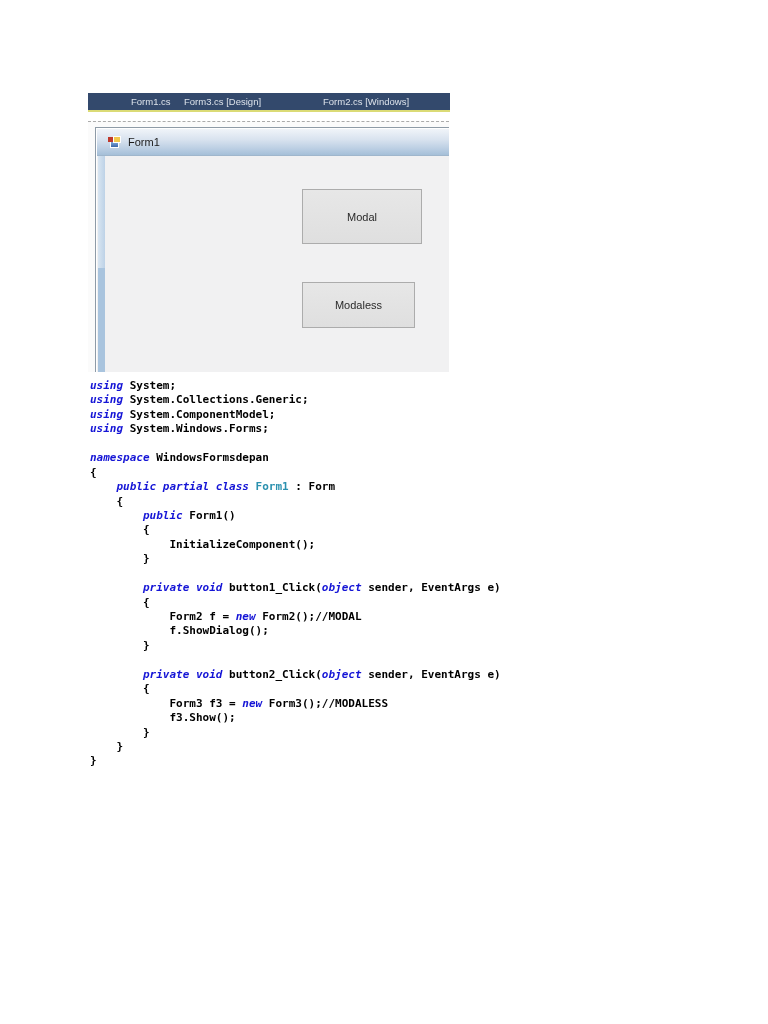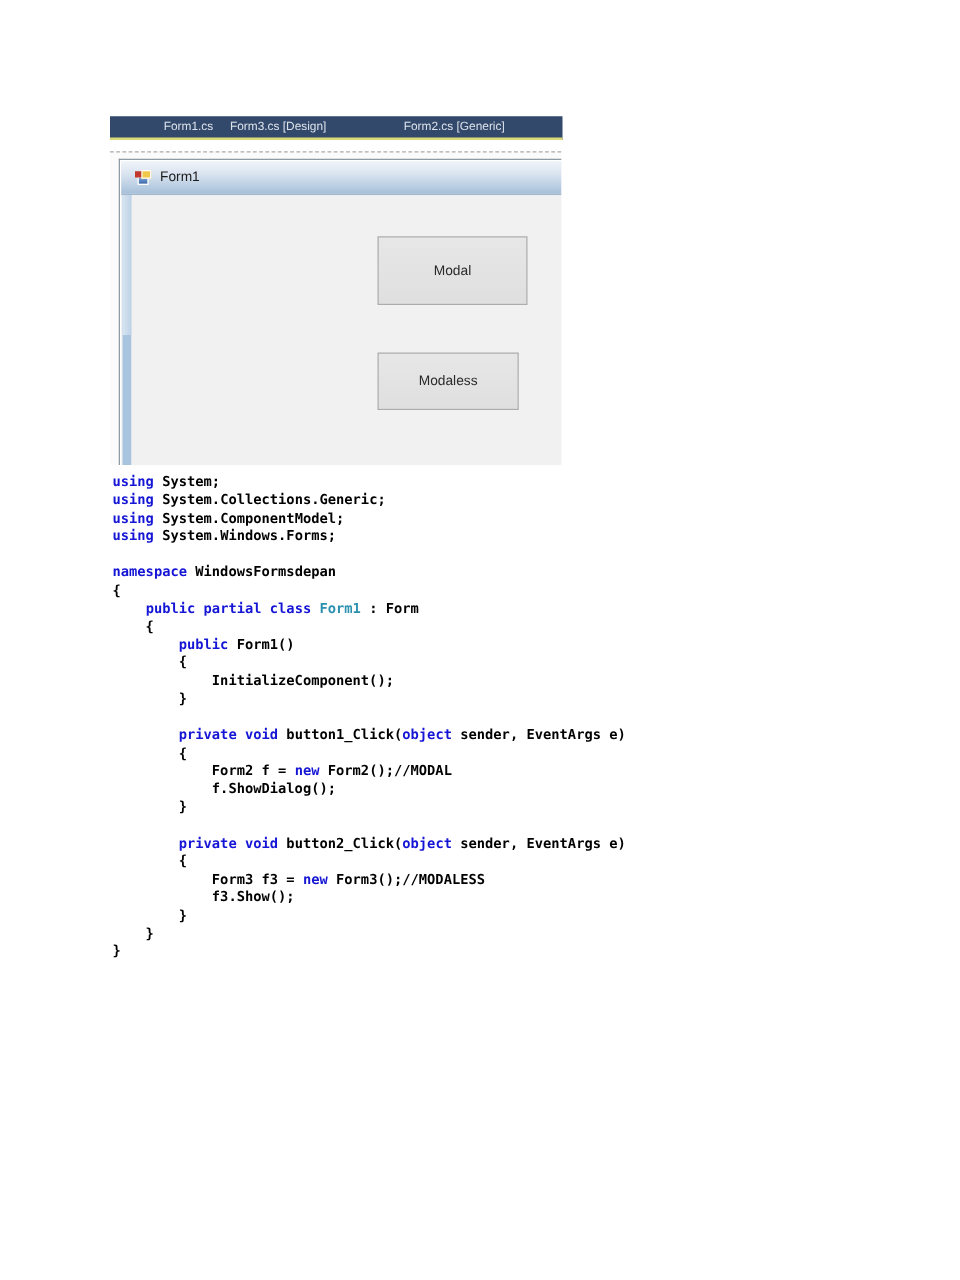--- a/index.html
+++ b/index.html
@@ -74,34 +74,34 @@
   .btn-modaless{left:205px;top:126px;width:113px;height:46px;}
 
   
   .code{
     position:absolute;left:90px;top:379px;margin:0;
     font-family:"DejaVu Sans Mono","Liberation Mono",monospace;
     font-size:11px;line-height:14.45px;font-weight:700;
     color:var(--code-text,#000);white-space:pre;cursor:text;
   }
   .code .cl{height:14.45px;}
-  .kw{color:var(--keyword-color,#1515D6);}
+  .kw{color:var(--keyword-color,#1515D6);font-style:italic;}
   .ty{color:var(--type-color,#2B91AF);}
 </style>
 </head>
 <body>
 
 <div class="page">
 
   <div class="shot">
 
     <div class="tabbar">
       <span class="tab t1">Form1.cs</span>
       <span class="tab t2">Form3.cs [Design]</span>
-      <span class="tab t3">Form2.cs [Generic]</span>
+      <span class="tab t3">Form2.cs [Windows]</span>
     </div>
 
     <div class="designer">
       <div class="formwin">
 
         <div class="titlebar">
           <span class="formicon">
             <i class="fi-blue"></i>
             <i class="fi-yellow"></i>
             <i class="fi-red"></i>

